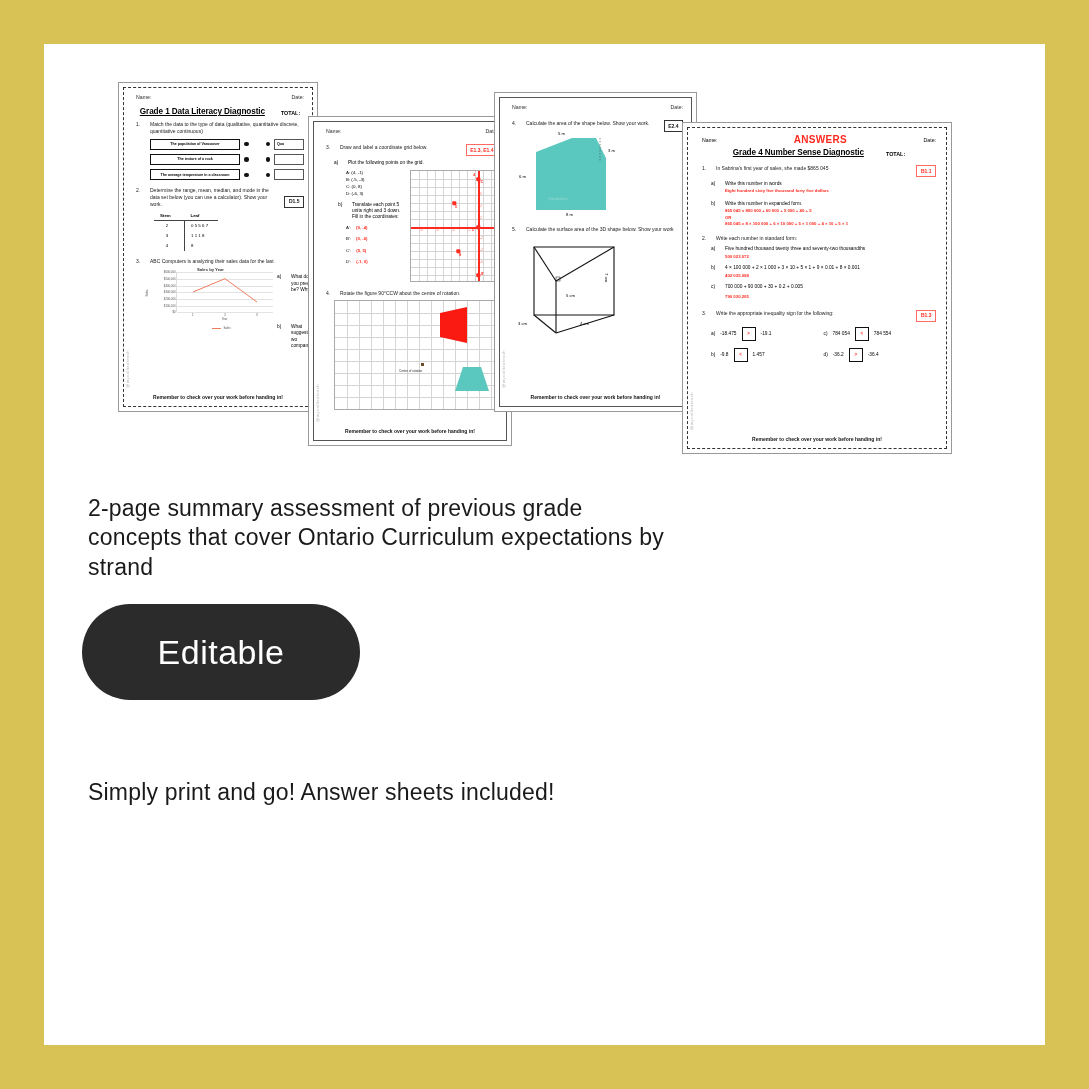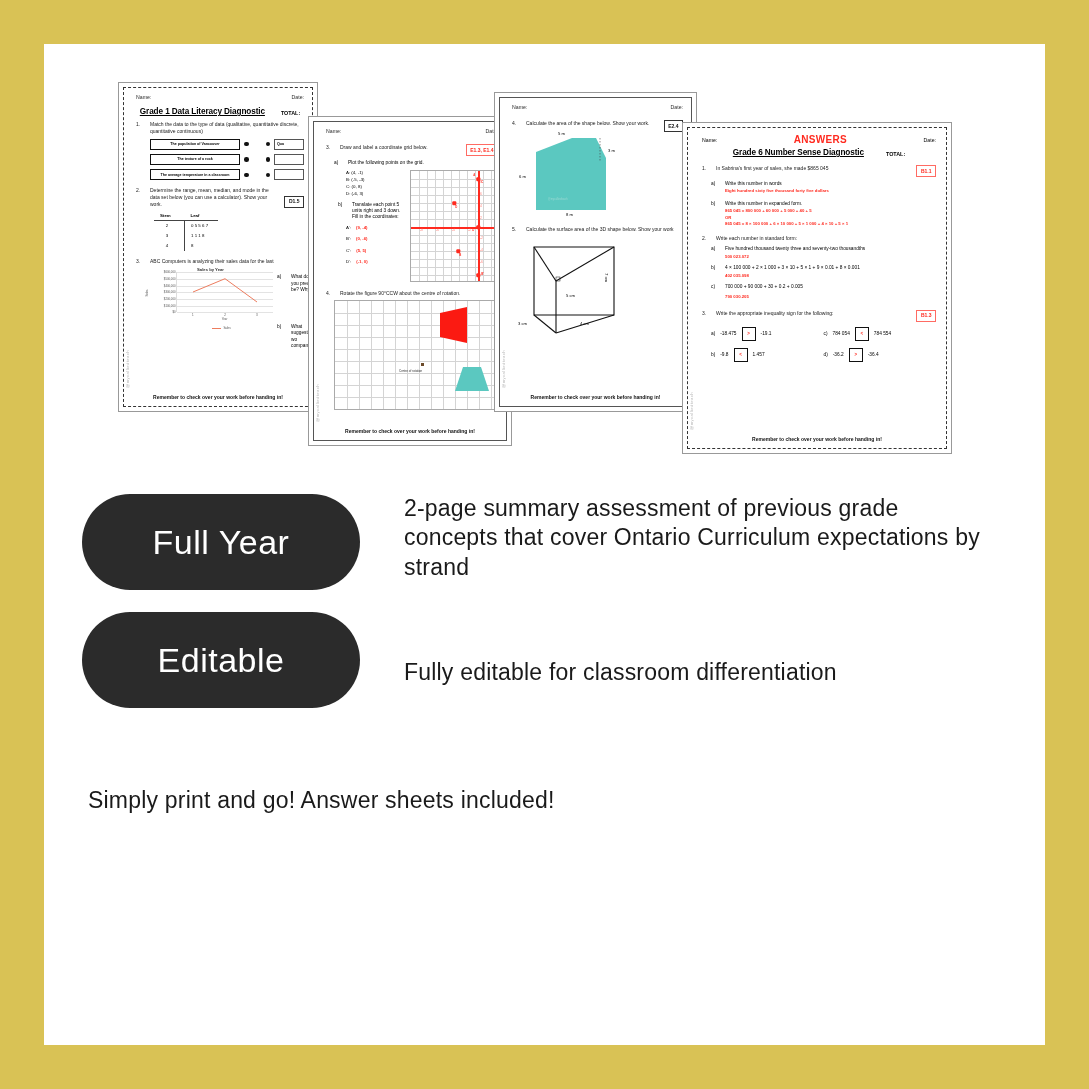--- a/index.html
+++ b/index.html
@@ -453,21 +453,21 @@
       <div class="inner" style="padding:6px 10px 6px 14px;">
         <div class="wm">@mycalliedteach</div>
 
         <div style="display:flex;justify-content:space-between;align-items:center;">
           <span style="font-size:5.2px;">Name:</span>
           <span style="color:#ff2a1f;font-weight:bold;font-size:10px;letter-spacing:.3px;">ANSWERS</span>
           <span style="font-size:5.2px;">Date:</span>
         </div>
 
         <div style="display:flex;align-items:flex-end;justify-content:center;gap:22px;margin-top:3px;">
-          <div class="ws-title" style="margin:0;">Grade 6 Number Sense Diagnostic</div>
+          <div class="ws-title" style="margin:0;">Grade 4 Number Sense Diagnostic</div>
           <div class="total">TOTAL:</div>
         </div>
 
         <div class="q" style="margin-top:8px;">
           <span class="num">1.</span>
           <span class="body">In Sabrina's first year of sales, she made $865 045</span>
           <span class="badge">B1.1</span>
         </div>
 
         <div class="sub" style="margin-left:9px;">
@@ -554,31 +554,27 @@
 
         <div class="footer">Remember to check over your work before handing in!</div>
       </div>
     </div>
 
   </div>
 
   <div class="features">
 
     <div class="frow r1">
-      <div class="pill">
-        <span>Full Year</span>
-      </div>
       <div class="fdesc">2-page summary assessment of previous grade concepts that cover Ontario Curriculum expectations by strand</div>
     </div>
 
     <div class="frow r2" style="margin-top:22px;align-items:center;">
       <div class="pill">
         <span>Editable</span>
       </div>
-      <div class="fdesc">Fully editable for classroom differentiation</div>
     </div>
 
     <div class="frow r3" style="margin-top:52px;">
       <div class="fdesc">Simply print and go! Answer sheets included!</div>
     </div>
 
   </div>
 
 </div>
 

